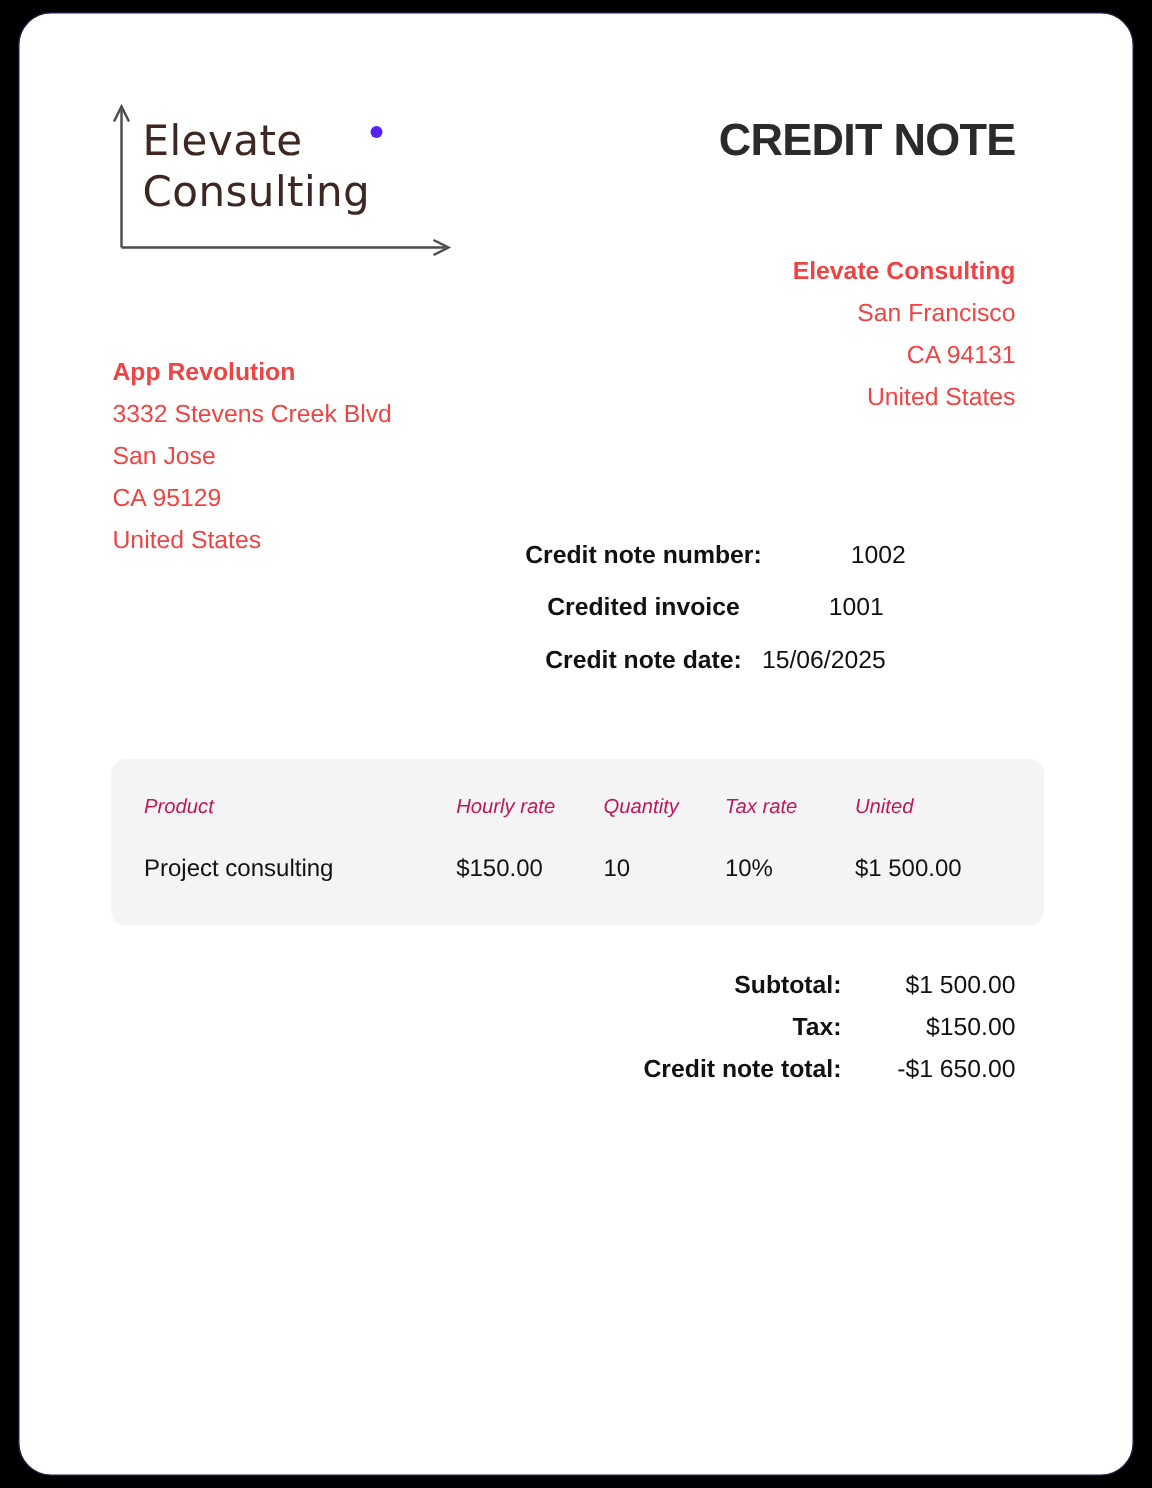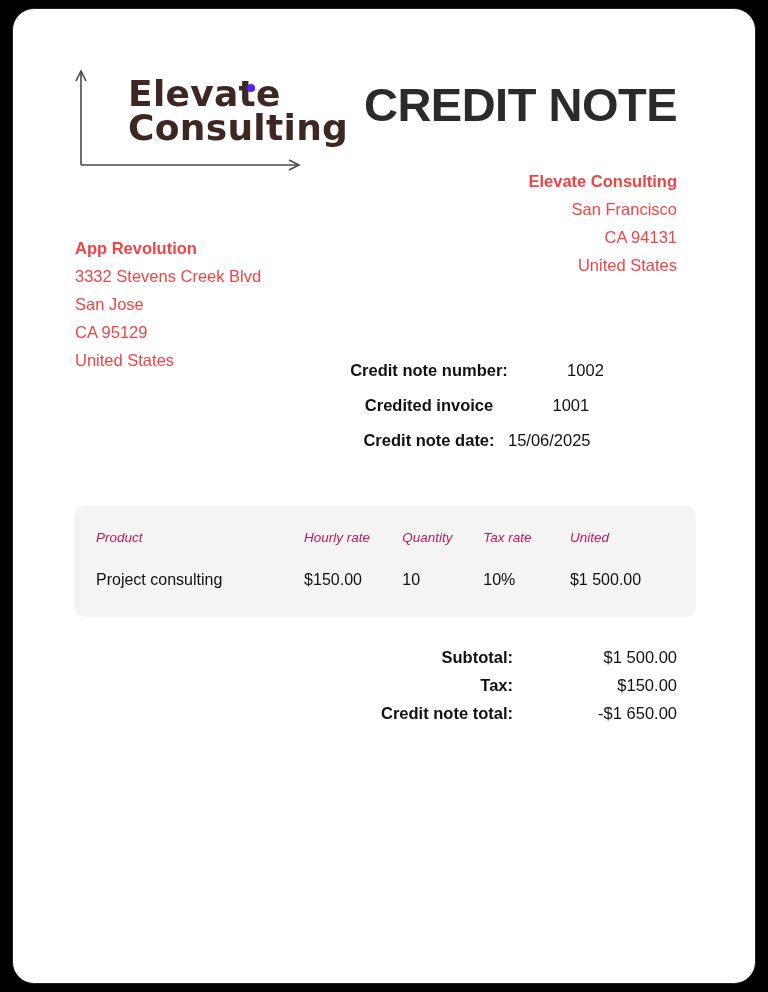--- a/index.html
+++ b/index.html
@@ -34,42 +34,41 @@
     width: 245px;
     height: 115px;
   }
   .logo svg { display: block; }
   .logo-text {
     position: absolute;
     left: 26px;
     top: 18px;
     color: #3E2723;
     font-family: "DejaVu Sans", sans-serif;
-    font-size: 36px;
-    font-weight: 700;
+    font-size: 28px;
+    font-weight: 400;
     line-height: 34px;
     letter-spacing: 0.3px;
     white-space: nowrap;
-    margin-left: 33px;
   }
   .logo-dot {
     position: absolute;
     left: 178px;
     top: 25px;
     width: 8px;
     height: 8px;
     border-radius: 50%;
   }
 
   
   .doc-title {
     position: absolute;
     right: 78px;
     top: 68px;
-    font-size: 47px;
+    font-size: 30px;
     font-weight: bold;
     color: #2b2b2b;
     letter-spacing: -0.5px;
     text-align: right;
     white-space: nowrap;
   }
 
   
   .addr {
     position: absolute;
@@ -158,21 +157,20 @@
     right: 78px;
     top: 639px;
     width: 400px;
   }
   .total-row {
     display: flex;
     justify-content: flex-end;
     align-items: baseline;
     margin-bottom: 9px;
     white-space: nowrap;
-    gap: 48px;
   }
   .total-label {
     font-size: 16.5px;
     font-weight: bold;
     color: #111111;
   }
   .total-value {
     font-size: 16.5px;
     color: #111111;
     min-width: 116px;

